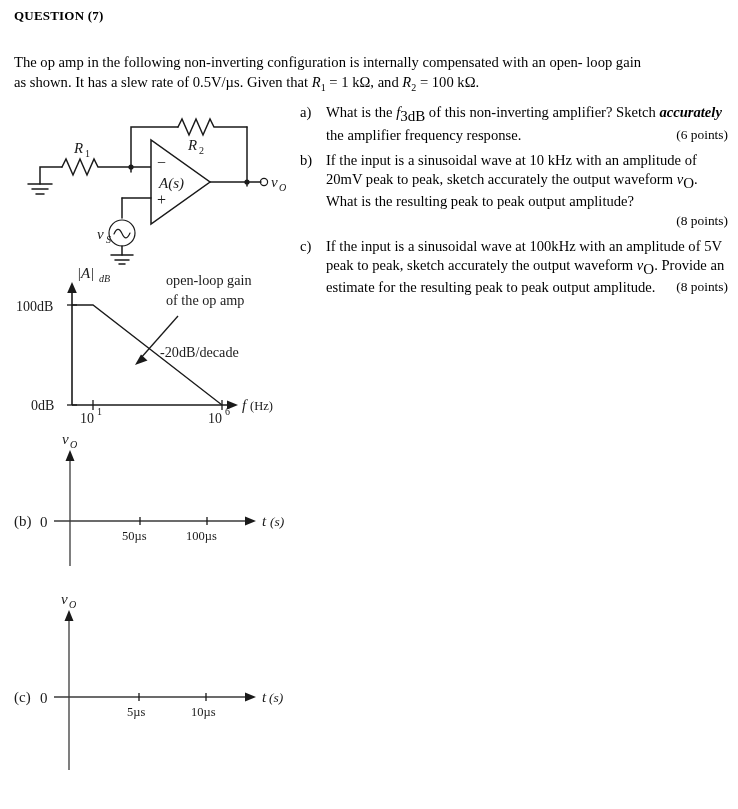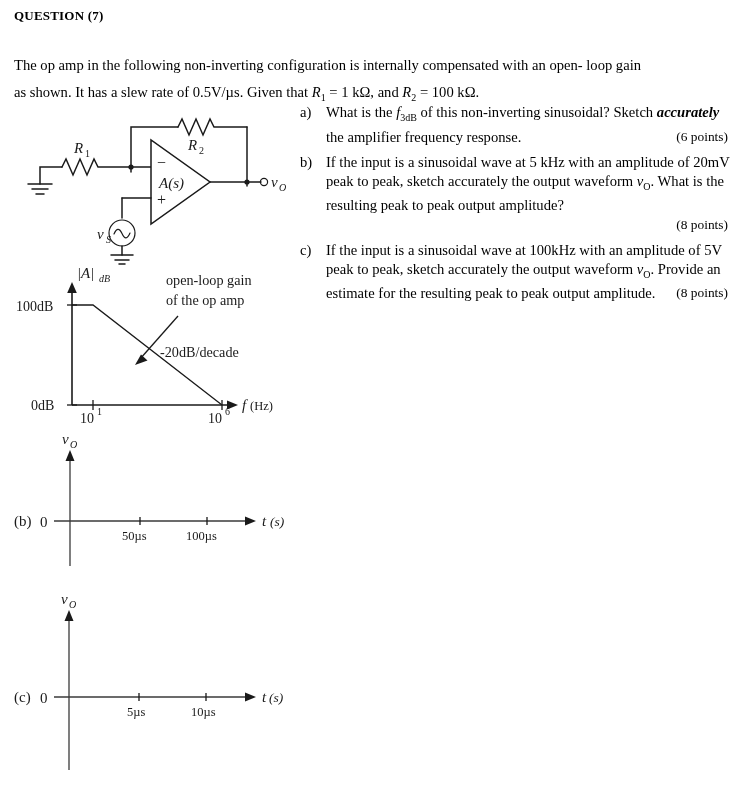--- a/index.html
+++ b/index.html
@@ -33,21 +33,21 @@
     letter-spacing: 0.2px;
     white-space: nowrap;
   }
 
   #intro-paragraph {
     position: absolute;
     left: 14px;
     top: 52px;
     width: 640px;
     font-size: 14.6px;
-    line-height: 27px;
+    line-height: 20px;
     text-align: left;
   }
   #intro-paragraph .sub { font-size: 10px; vertical-align: sub; }
   #intro-paragraph i { font-style: italic; }
 
   
   #question-list {
     position: absolute;
     left: 300px;
     top: 103px;
@@ -66,21 +66,21 @@
     line-height: 18.6px;
   }
   .q-body {
     flex: 1 1 auto;
     font-size: 14.6px;
     line-height: 18.6px;
     position: relative;
   }
   .q-body b { font-weight: bold; font-style: italic; }
   .q-body i { font-style: italic; }
-  .q-body .sub { font-size: 10px; vertical-align: sub; }
+  .q-body .sub { font-size: 15px; vertical-align: sub; }
   .q-points {
     display: block;
     text-align: right;
     font-size: 13.4px;
     margin-top: -18.6px;
     padding-right: 2px;
     height: 18.6px;
   }
   .q-points.own-line { margin-top: 1px; }
 
@@ -120,29 +120,29 @@
   <div id="intro-paragraph">
     <span>The op amp in the following non-inverting configuration is internally compensated with an open-</span>
     <span>loop gain as shown. It has a slew rate of 0.5V/µs. Given that </span><i>R</i><span class="sub">1</span><span> = 1 kΩ, and </span><i>R</i><span class="sub">2</span><span> = 100 kΩ.</span>
   </div>
 
   <div id="question-list">
 
     <div class="q-item">
       <div class="q-marker">a)</div>
       <div class="q-body">
-        <span>What is the </span><i>f</i><span class="sub">3dB</span><span> of this non-inverting sinusoidal? Sketch </span><b>accurately</b><span> the amplifier frequency response.</span>
+        <span>What is the </span><i>f</i><span class="sub">3dB</span><span> of this non-inverting amplifier? Sketch </span><b>accurately</b><span> the amplifier frequency response.</span>
         <span class="q-points">(6 points)</span>
       </div>
     </div>
 
     <div class="q-item">
       <div class="q-marker">b)</div>
       <div class="q-body">
-        <span>If the input is a sinusoidal wave at 5 kHz with an amplitude of 20mV peak to peak, sketch accurately the output waveform </span><i>v</i><span class="sub">O</span><span>. What is the resulting peak to peak output amplitude?</span>
+        <span>If the input is a sinusoidal wave at 10 kHz with an amplitude of 20mV peak to peak, sketch accurately the output waveform </span><i>v</i><span class="sub">O</span><span>. What is the resulting peak to peak output amplitude?</span>
         <span class="q-points own-line">(8 points)</span>
       </div>
     </div>
 
     <div class="q-item">
       <div class="q-marker">c)</div>
       <div class="q-body">
         <span>If the input is a sinusoidal wave at 100kHz with an amplitude of 5V peak to peak, sketch accurately the output waveform </span><i>v</i><span class="sub">O</span><span>. Provide an estimate for the resulting peak to peak output amplitude.</span>
         <span class="q-points">(8 points)</span>
       </div>

